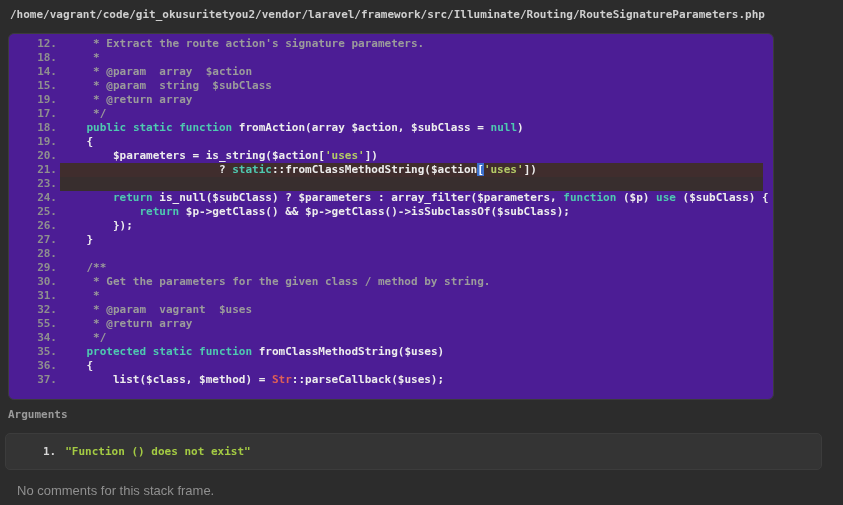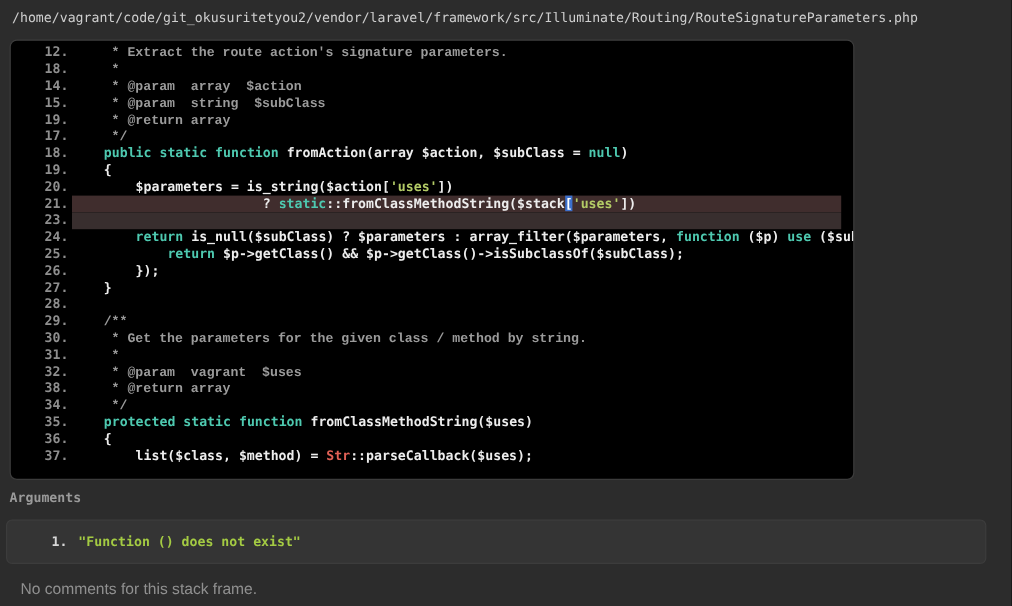--- a/index.html
+++ b/index.html
@@ -7,47 +7,47 @@
   body {
     position:relative;
     width:843px; height:505px;
     background:#2c2c2c;
     overflow:hidden;
     font-family:"DejaVu Sans Mono", monospace;
   }
   .file-header {
     position:absolute; top:0; left:0; right:0; height:33px;
     padding:8px 2px 0 10px;
-    font-size:11px; font-weight:normal; color:#cfcfcf;
+    font-size:11px; font-weight:bold; color:#cfcfcf;
     white-space:nowrap;
   }
   .code-panel {
-    position:absolute; top:33px; left:8px; width:704px; height:367px;
-    background:#000000;
+    position:absolute; top:33px; left:8px; width:766px; height:367px;
+    background:#4c1d95;
     border:1px solid #3c3c3c;
     border-radius:6px;
     padding-top:3px;
     overflow:hidden;
   }
   .code-row {
     display:flex; height:14px; line-height:14px;
     font-size:11px; font-weight:bold;
     white-space:pre;
   }
   .gutter {
     width:51px; flex:0 0 51px;
     text-align:right; padding-right:3px;
     color:#8f8f8f;
   }
   .code-text { flex:1 1 auto; margin-right:10px; }
   .hl-soft  .code-text { background:#402d2d; }
   .hl-strong .code-text { background:#553534; }
   .hl-faint .code-text { background:#382e2e; }
   .tok-p  { color:#ededed; }
-  .tok-c  { color:#9b9b9b;font-family:Liberation Mono, monospace; }
+  .tok-c  { color:#9b9b9b; }
   .tok-k  { color:#4ec9b0; }
   .tok-s  { color:#b3cb66;text-align:right; }
   .tok-cl { color:#e06055; }
   .tok-b  { color:#ffffff; background:#3c70cc; }
   .args-label {
     position:absolute; top:408px; left:8px;
     font-size:11px; font-weight:bold; color:#9a9a9a;
   }
   .args-box {
     position:absolute; top:433px; left:5px; width:817px; height:37px;
@@ -75,32 +75,32 @@
 <div class="code-panel" id="code-panel">
     <div class="code-row"><span class="gutter">12.</span><span class="code-text"><span class="tok-c">     * Extract the route action's signature parameters.</span></span></div>
     <div class="code-row"><span class="gutter">18.</span><span class="code-text"><span class="tok-c">     *</span></span></div>
     <div class="code-row"><span class="gutter">14.</span><span class="code-text"><span class="tok-c">     * @param  array  $action</span></span></div>
     <div class="code-row"><span class="gutter">15.</span><span class="code-text"><span class="tok-c">     * @param  string  $subClass</span></span></div>
     <div class="code-row"><span class="gutter">19.</span><span class="code-text"><span class="tok-c">     * @return array</span></span></div>
     <div class="code-row"><span class="gutter">17.</span><span class="code-text"><span class="tok-c">     */</span></span></div>
     <div class="code-row"><span class="gutter">18.</span><span class="code-text"><span class="tok-p">    </span><span class="tok-k">public</span><span class="tok-p"> </span><span class="tok-k">static</span><span class="tok-p"> </span><span class="tok-k">function</span><span class="tok-p"> fromAction(array $action, $subClass = </span><span class="tok-k">null</span><span class="tok-p">)</span></span></div>
     <div class="code-row"><span class="gutter">19.</span><span class="code-text"><span class="tok-p">    {</span></span></div>
     <div class="code-row"><span class="gutter">20.</span><span class="code-text"><span class="tok-p">        $parameters = is_string($action[</span><span class="tok-s">'uses'</span><span class="tok-p">])</span></span></div>
-    <div class="code-row hl-soft"><span class="gutter">21.</span><span class="code-text"><span class="tok-p">                        ? </span><span class="tok-k">static</span><span class="tok-p">::fromClassMethodString($stack</span><span class="tok-b">[</span><span class="tok-s">'uses'</span><span class="tok-p">])</span></span></div>
+    <div class="code-row hl-soft"><span class="gutter">21.</span><span class="code-text"><span class="tok-p">                        ? </span><span class="tok-k">static</span><span class="tok-p">::fromClassMethodString($action</span><span class="tok-b">[</span><span class="tok-s">'uses'</span><span class="tok-p">])</span></span></div>
     <div class="code-row hl-faint"><span class="gutter">23.</span><span class="code-text"></span></div>
     <div class="code-row"><span class="gutter">24.</span><span class="code-text"><span class="tok-p">        </span><span class="tok-k">return</span><span class="tok-p"> is_null($subClass) ? $parameters : array_filter($parameters, </span><span class="tok-k">function</span><span class="tok-p"> ($p) </span><span class="tok-k">use</span><span class="tok-p"> ($subClass) {</span></span></div>
     <div class="code-row"><span class="gutter">25.</span><span class="code-text"><span class="tok-p">            </span><span class="tok-k">return</span><span class="tok-p"> $p-&gt;getClass() &amp;&amp; $p-&gt;getClass()-&gt;isSubclassOf($subClass);</span></span></div>
     <div class="code-row"><span class="gutter">26.</span><span class="code-text"><span class="tok-p">        });</span></span></div>
     <div class="code-row"><span class="gutter">27.</span><span class="code-text"><span class="tok-p">    }</span></span></div>
     <div class="code-row"><span class="gutter">28.</span><span class="code-text"></span></div>
     <div class="code-row"><span class="gutter">29.</span><span class="code-text"><span class="tok-c">    /**</span></span></div>
     <div class="code-row"><span class="gutter">30.</span><span class="code-text"><span class="tok-c">     * Get the parameters for the given class / method by string.</span></span></div>
     <div class="code-row"><span class="gutter">31.</span><span class="code-text"><span class="tok-c">     *</span></span></div>
     <div class="code-row"><span class="gutter">32.</span><span class="code-text"><span class="tok-c">     * @param  vagrant  $uses</span></span></div>
-    <div class="code-row"><span class="gutter">38.</span><span class="code-text"><span class="tok-c">     * @return array</span></span></div>
+    <div class="code-row"><span class="gutter">55.</span><span class="code-text"><span class="tok-c">     * @return array</span></span></div>
     <div class="code-row"><span class="gutter">34.</span><span class="code-text"><span class="tok-c">     */</span></span></div>
     <div class="code-row"><span class="gutter">35.</span><span class="code-text"><span class="tok-p">    </span><span class="tok-k">protected</span><span class="tok-p"> </span><span class="tok-k">static</span><span class="tok-p"> </span><span class="tok-k">function</span><span class="tok-p"> fromClassMethodString($uses)</span></span></div>
     <div class="code-row"><span class="gutter">36.</span><span class="code-text"><span class="tok-p">    {</span></span></div>
     <div class="code-row"><span class="gutter">37.</span><span class="code-text"><span class="tok-p">        list($class, $method) = </span><span class="tok-cl">Str</span><span class="tok-p">::parseCallback($uses);</span></span></div>
   </div>
 
 <div class="args-label">Arguments</div>
 
 <div class="args-box" id="args-box">
     <div class="arg-item">

